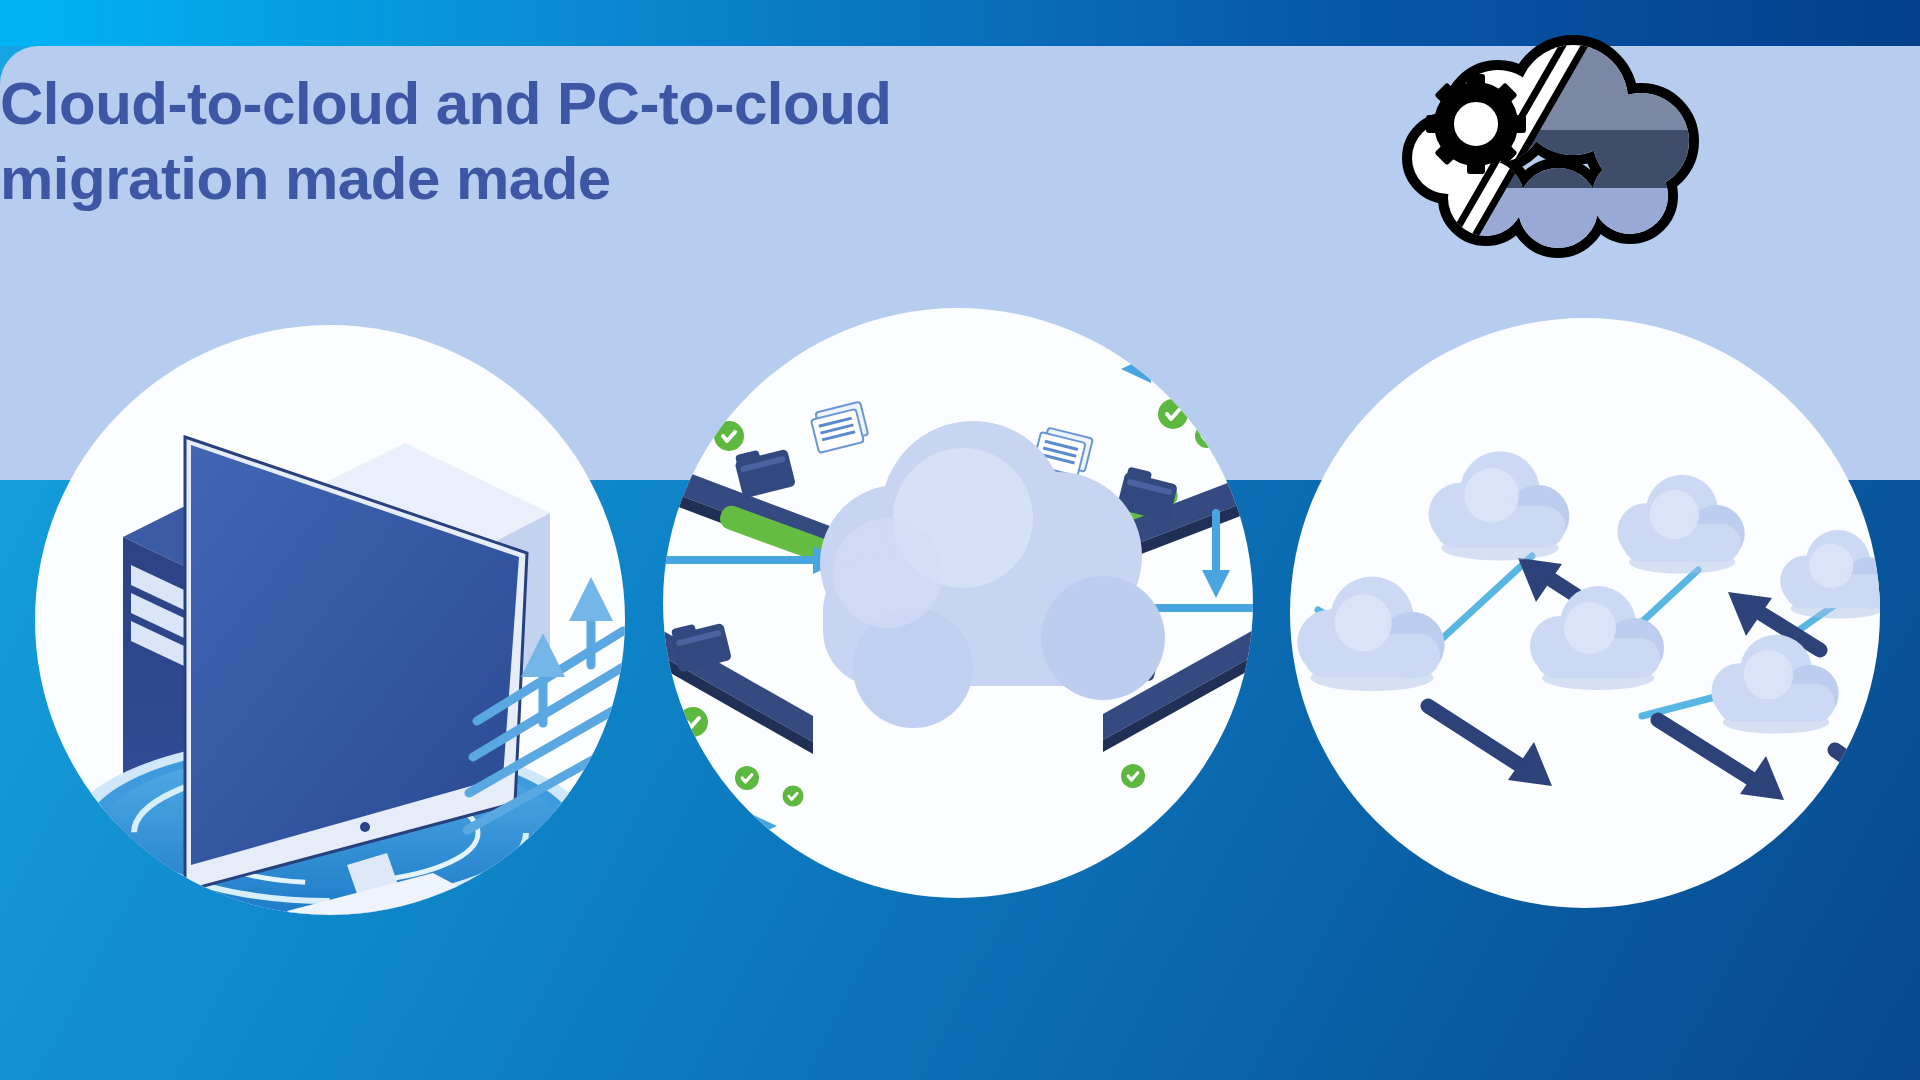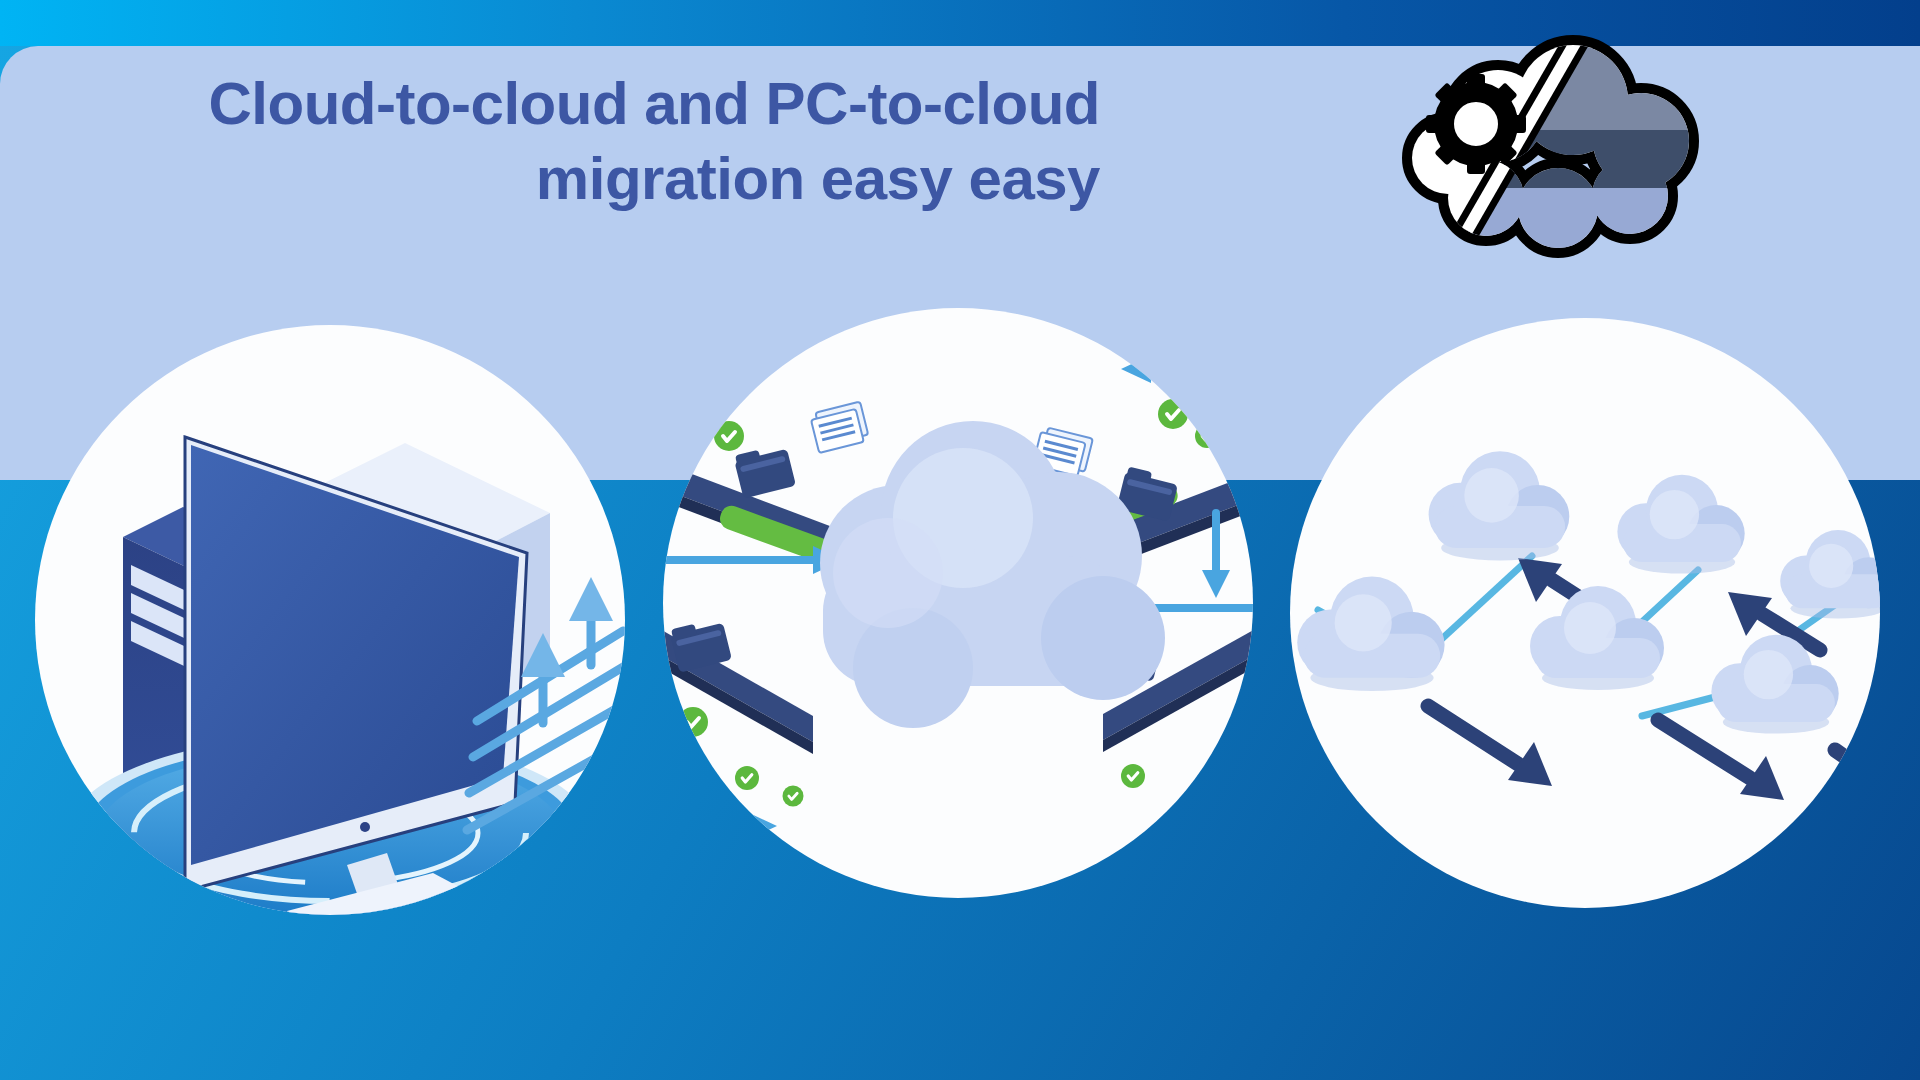--- a/index.html
+++ b/index.html
@@ -8,21 +8,21 @@
   
   .bg-body{position:absolute;inset:0;
            background:linear-gradient(118deg,#16a6e3 0%,#0d7dc2 45%,#07488f 100%);}
   
   .top-bar{position:absolute;left:0;top:0;width:1920px;height:46px;
            background:linear-gradient(90deg,#00b4f4 0%,#0a8ad2 30%,#0757a7 70%,#033f8c 100%);}
   
   .panel{position:absolute;left:0;top:46px;width:1920px;height:434px;
          background:#b7cdf0;border-top-left-radius:38px;}
   
-  .headline{position:absolute;left:0;top:66px;width:1100px;text-align:right;
+  .headline{position:absolute;left:0;top:66px;width:1100px;
             color:#3d57a4;font-weight:bold;font-size:60px;line-height:1.25;
             letter-spacing:-0.5px;}
   
   .logo{position:absolute;left:1384px;top:24px;width:346px;height:236px;}
   
   .circle{position:absolute;width:590px;height:590px;border-radius:50%;
           background:#fcfdfe;overflow:hidden;}
   .c1{left:35px;top:325px;}
   .c2{left:663px;top:308px;}
   .c3{left:1290px;top:318px;}
@@ -32,21 +32,21 @@
 <body>
 
 <div class="stage">
 
   <div class="bg-body"></div>
   <div class="top-bar"></div>
   <div class="panel"></div>
 
   <div class="headline">
     <div>Cloud-to-cloud and PC-to-cloud</div>
-    <div>migration easy easy</div>
+    <div>migration made made</div>
   </div>
 
   <svg class="logo" viewBox="-14 -14 346 236">
     <defs>
       <clipPath id="cloudClip">
         <circle cx="100" cy="78" r="46"></circle>
           <circle cx="175" cy="62" r="55"></circle>
         <circle cx="243" cy="103" r="48"></circle>
           <circle cx="232" cy="158" r="38"></circle>
         <circle cx="160" cy="170" r="40"></circle>

